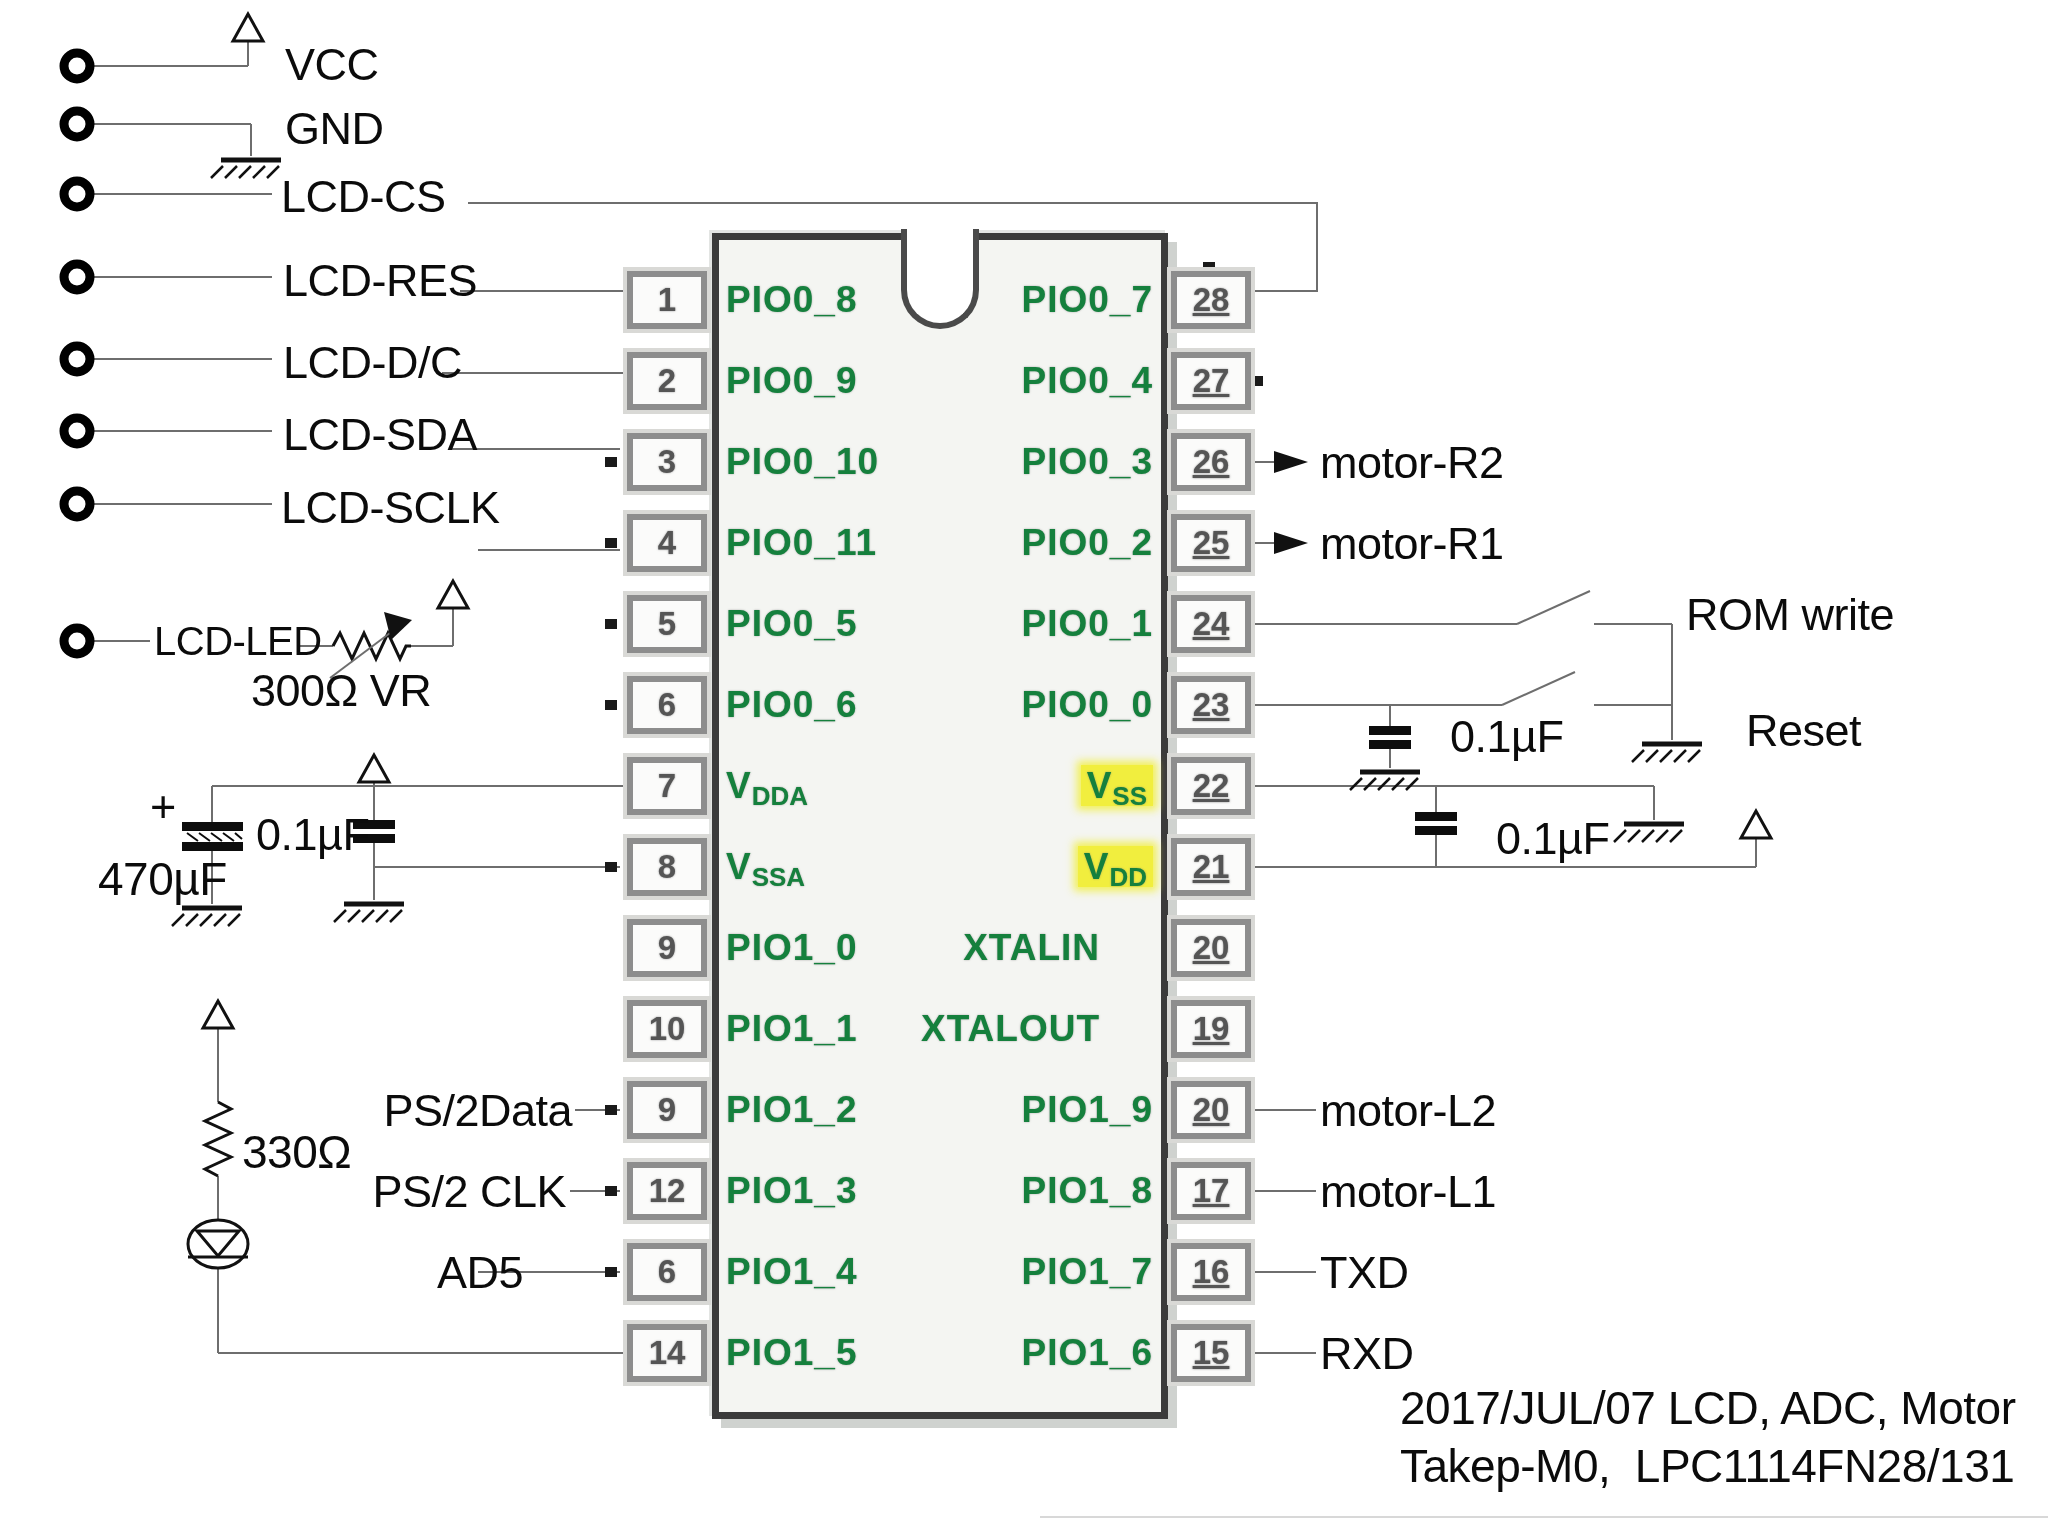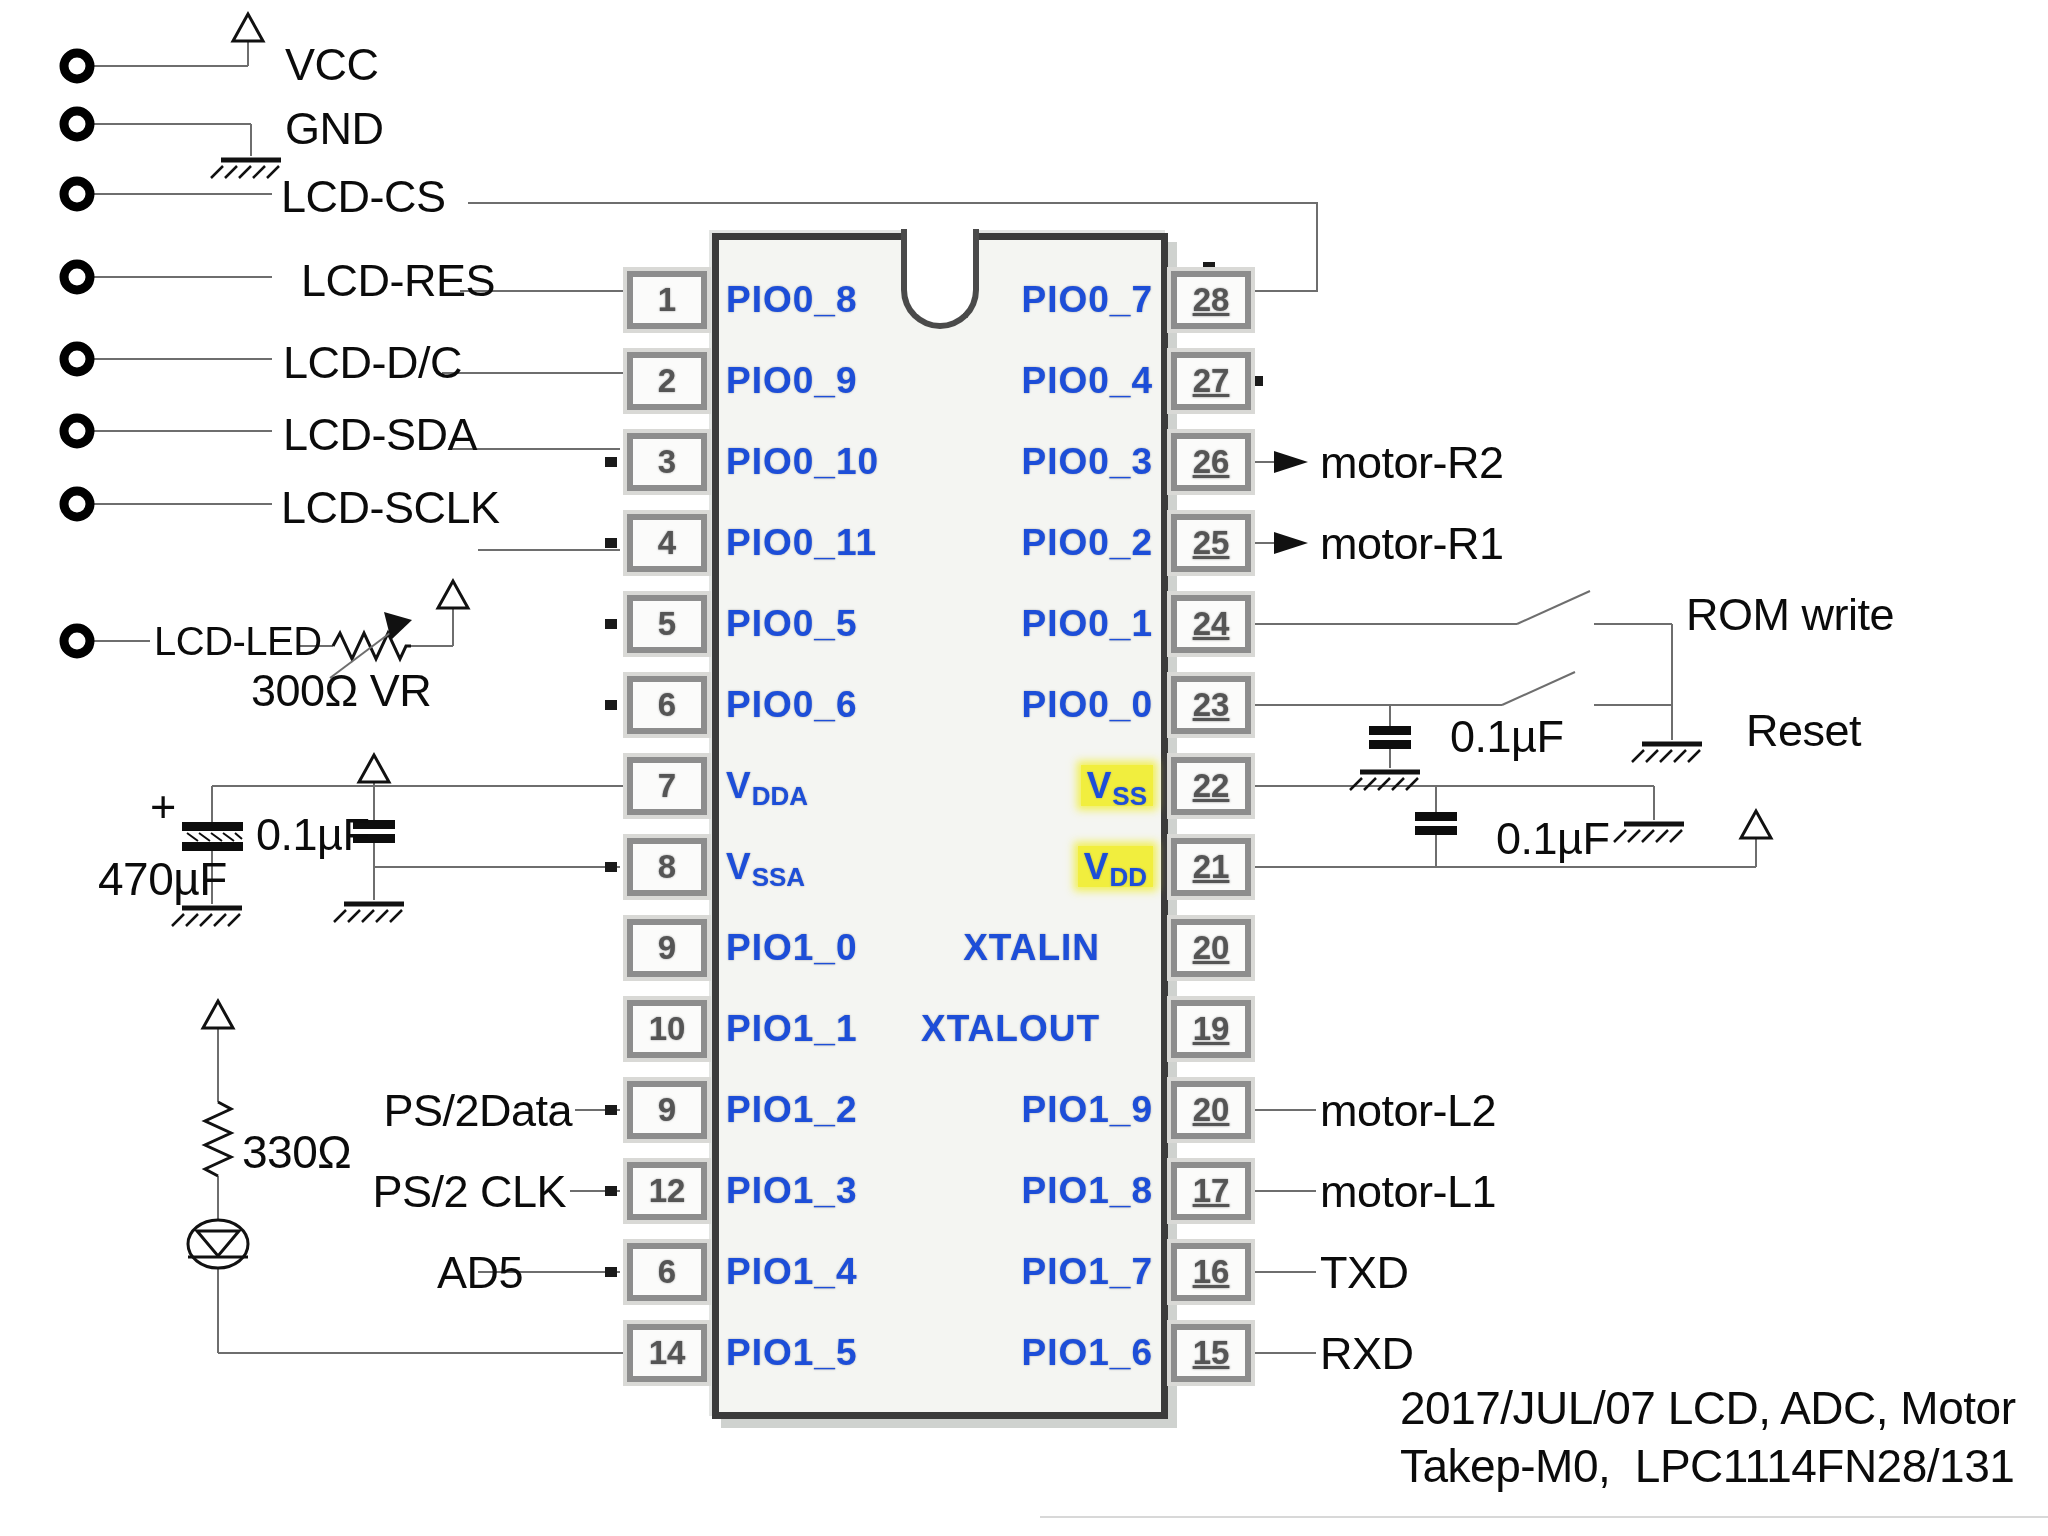--- a/index.html
+++ b/index.html
@@ -19,21 +19,21 @@
     box-shadow:9px 9px 0 rgba(160,166,160,.5), -3px -3px 0 rgba(175,180,175,.35); }
   #ic-notch { position:absolute; left:901px; top:229px; width:78px; height:100px;
     background:#ffffff; border:6px solid #4a4a4a; border-top:none;
     border-radius:0 0 42px 42px; box-sizing:border-box; }
   .pbox { position:absolute; left:627px; top:calc(271px + var(--r)*81px);
     width:68px; height:46px; background:#fbfbfa; border:6px solid #8d8d8d; outline:4px solid #d9d9d6;
     display:flex; align-items:center; justify-content:center;
     font-weight:bold; font-size:33px; color:#555; text-shadow:0 0 2px rgba(100,100,100,.7); }
   #pins-right .pbox { left:1171px;text-decoration:underline; }
   .plab { position:absolute; left:726px; top:calc(280px + var(--r)*81px); height:40px; line-height:40px;
-    font-weight:bold; font-size:37px; color:#1d4ed8; letter-spacing:1px; white-space:pre;
+    font-weight:bold; font-size:37px; color:#15803d; letter-spacing:1px; white-space:pre;
     text-shadow:0 0 2px rgba(120,120,120,.65); }
   .plab .sub { font-size:26px; vertical-align:-7px; letter-spacing:0; }
   .plab-r { left:auto; right:895px; text-align:right; }
   .plab-r.inset { right:948px; }
   .hl { background:#f1ee3e; box-shadow:0 0 8px 4px rgba(241,238,62,.85); padding:0 6px; }
   #wires { position:absolute; left:0; top:0; }
   #scan-edge { position:absolute; left:1040px; top:1516px; width:1008px; height:2px; background:#d8d8d8; }
 </style>
 </head>
 <body>
@@ -275,21 +275,21 @@
     <div class="plab plab-r" style="--r:10">PIO1_9</div>
     <div class="plab plab-r" style="--r:11">PIO1_8</div>
     <div class="plab plab-r" style="--r:12">PIO1_7</div>
     <div class="plab plab-r" style="--r:13">PIO1_6</div>
   </div>
 </div>
 
 <div class="sig" style="left:285px; top:40px">VCC</div>
 <div class="sig" style="left:285px; top:104px">GND</div>
 <div class="sig" style="left:281px; top:172px">LCD-CS</div>
-<div class="sig" style="left:301px; top:256px">LCD-RES</div>
+<div class="sig" style="left:283px; top:256px">LCD-RES</div>
 <div class="sig" style="left:283px; top:338px">LCD-D/C</div>
 <div class="sig" style="left:283px; top:410px">LCD-SDA</div>
 <div class="sig" style="left:281px; top:483px">LCD-SCLK</div>
 <div class="sig s35" style="left:154px; top:622px">LCD-LED</div>
 
 <div class="sig" style="left:251px; top:666px">300Ω VR</div>
 <div class="sig" style="left:150px; top:782px">+</div>
 <div class="sig s46" style="left:98px; top:853px">470µF</div>
 <div class="sig" style="left:256px; top:810px">0.1µF</div>
 <div class="sig s46" style="left:242px; top:1126px">330Ω</div>

